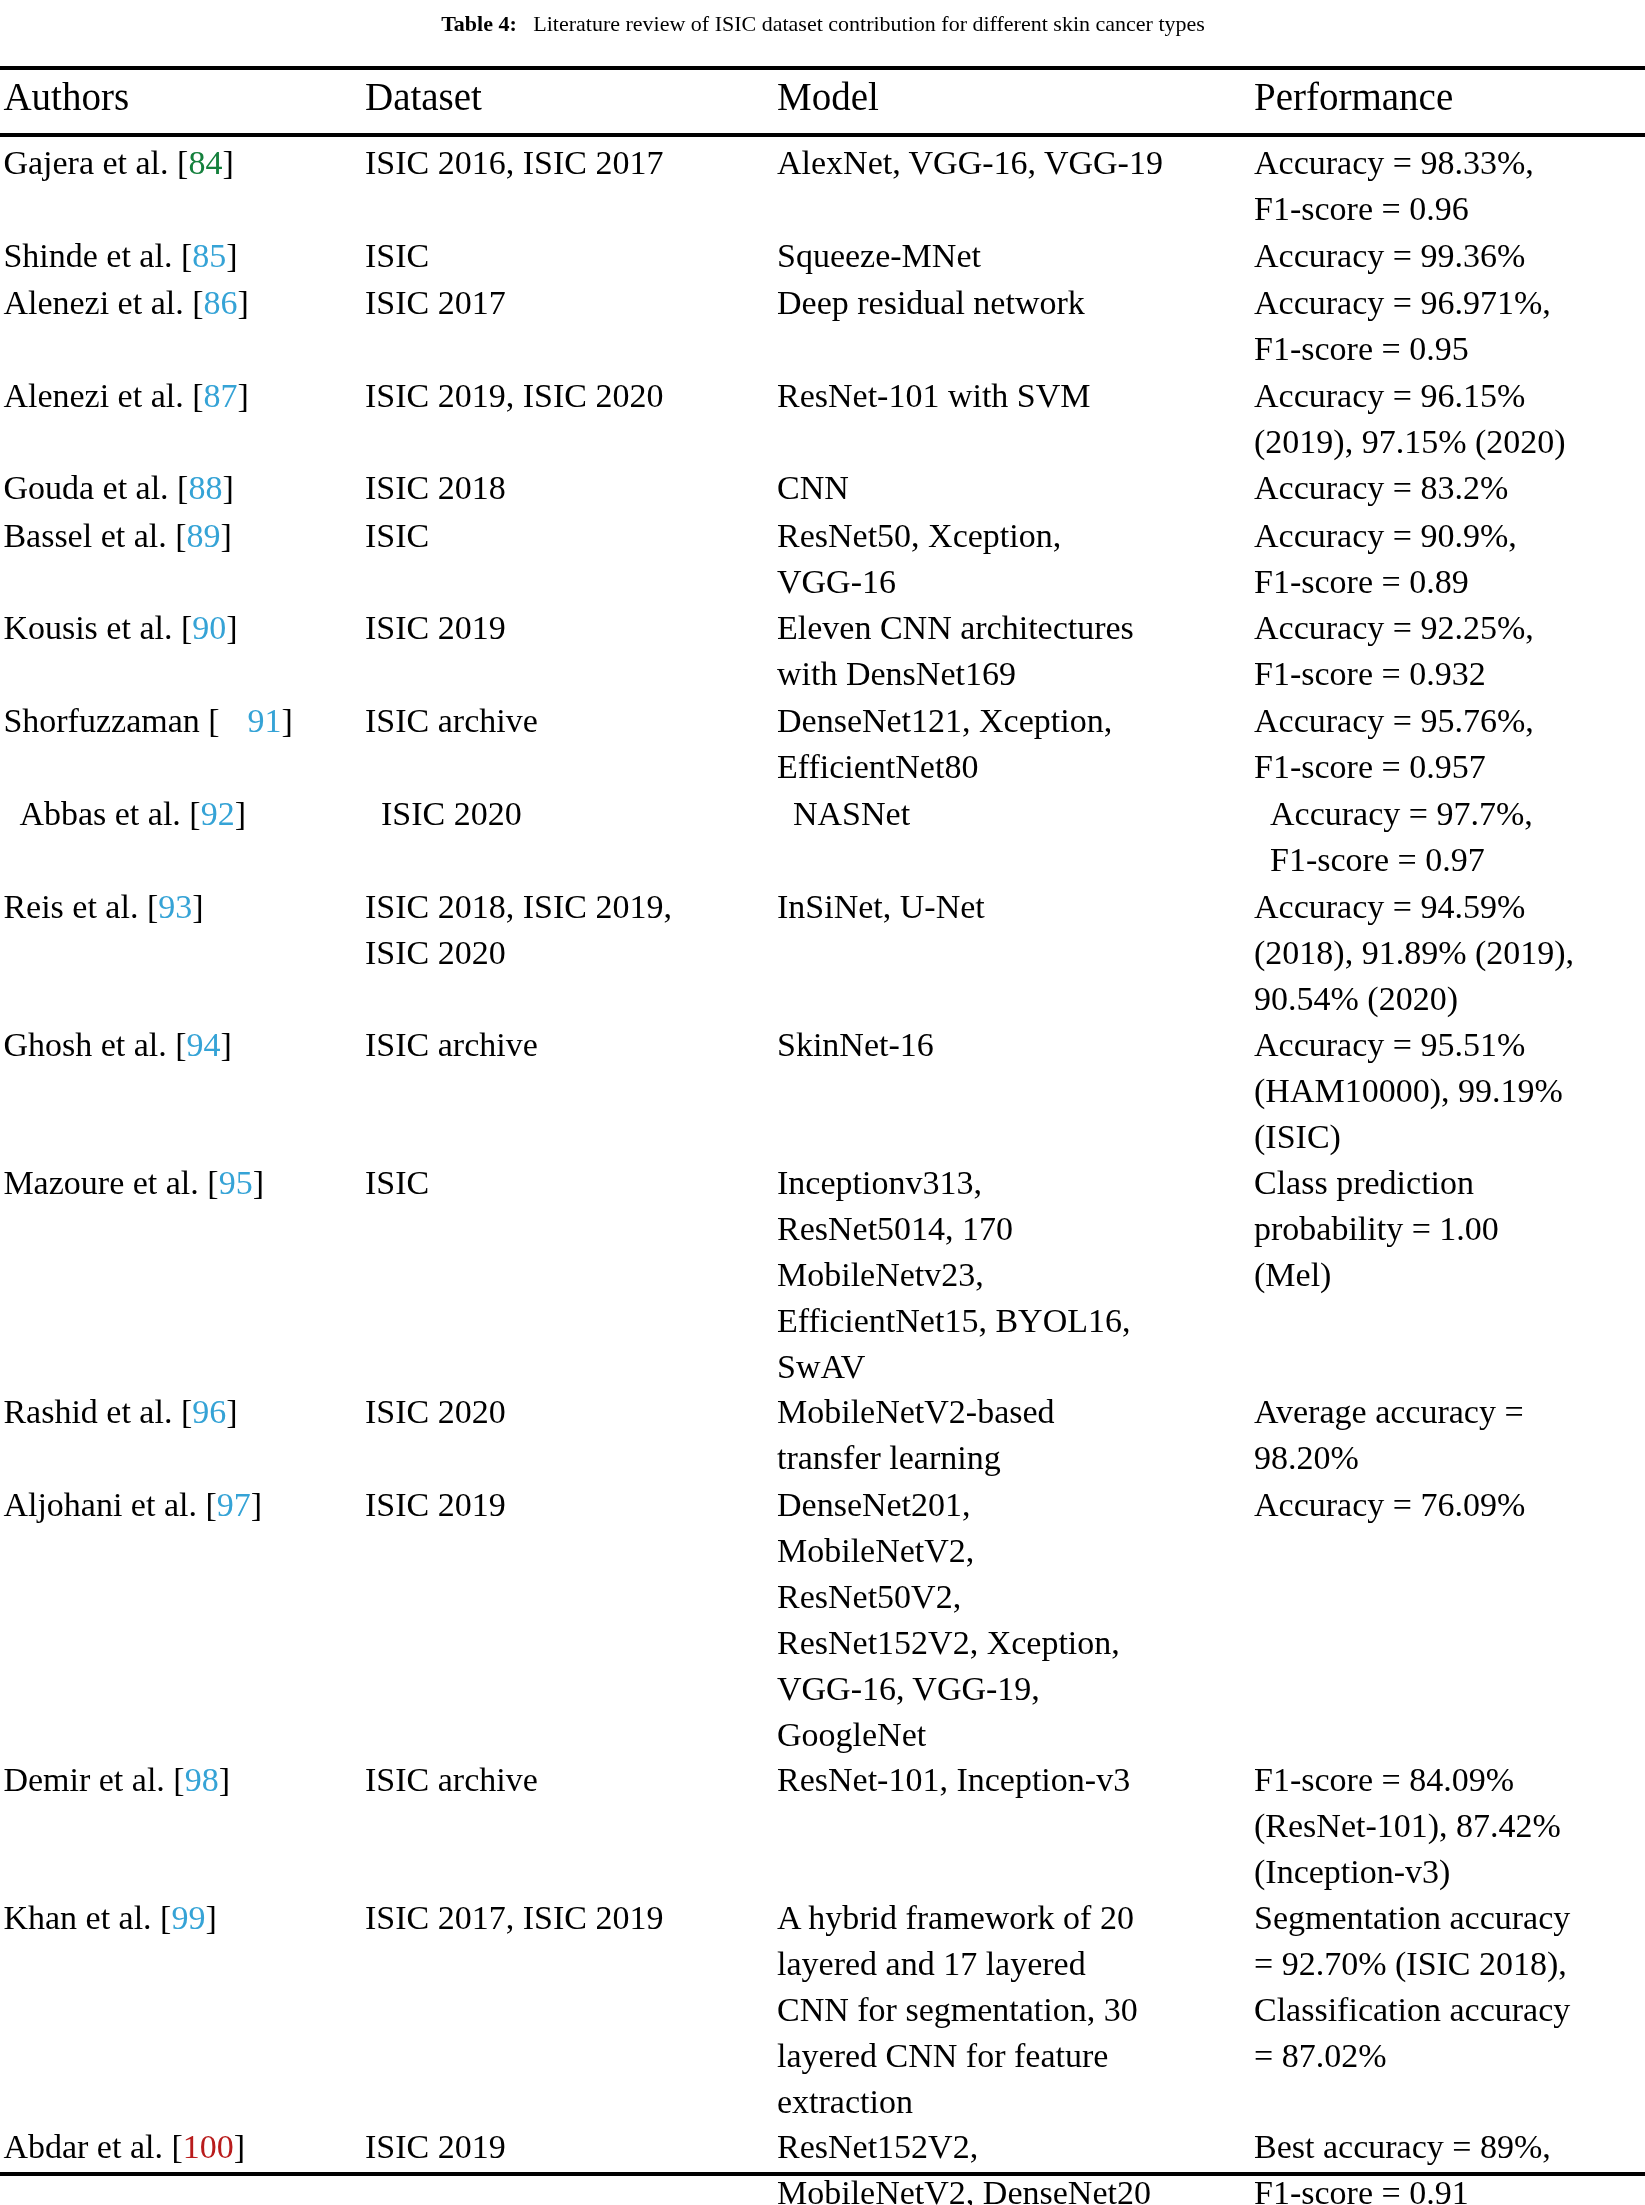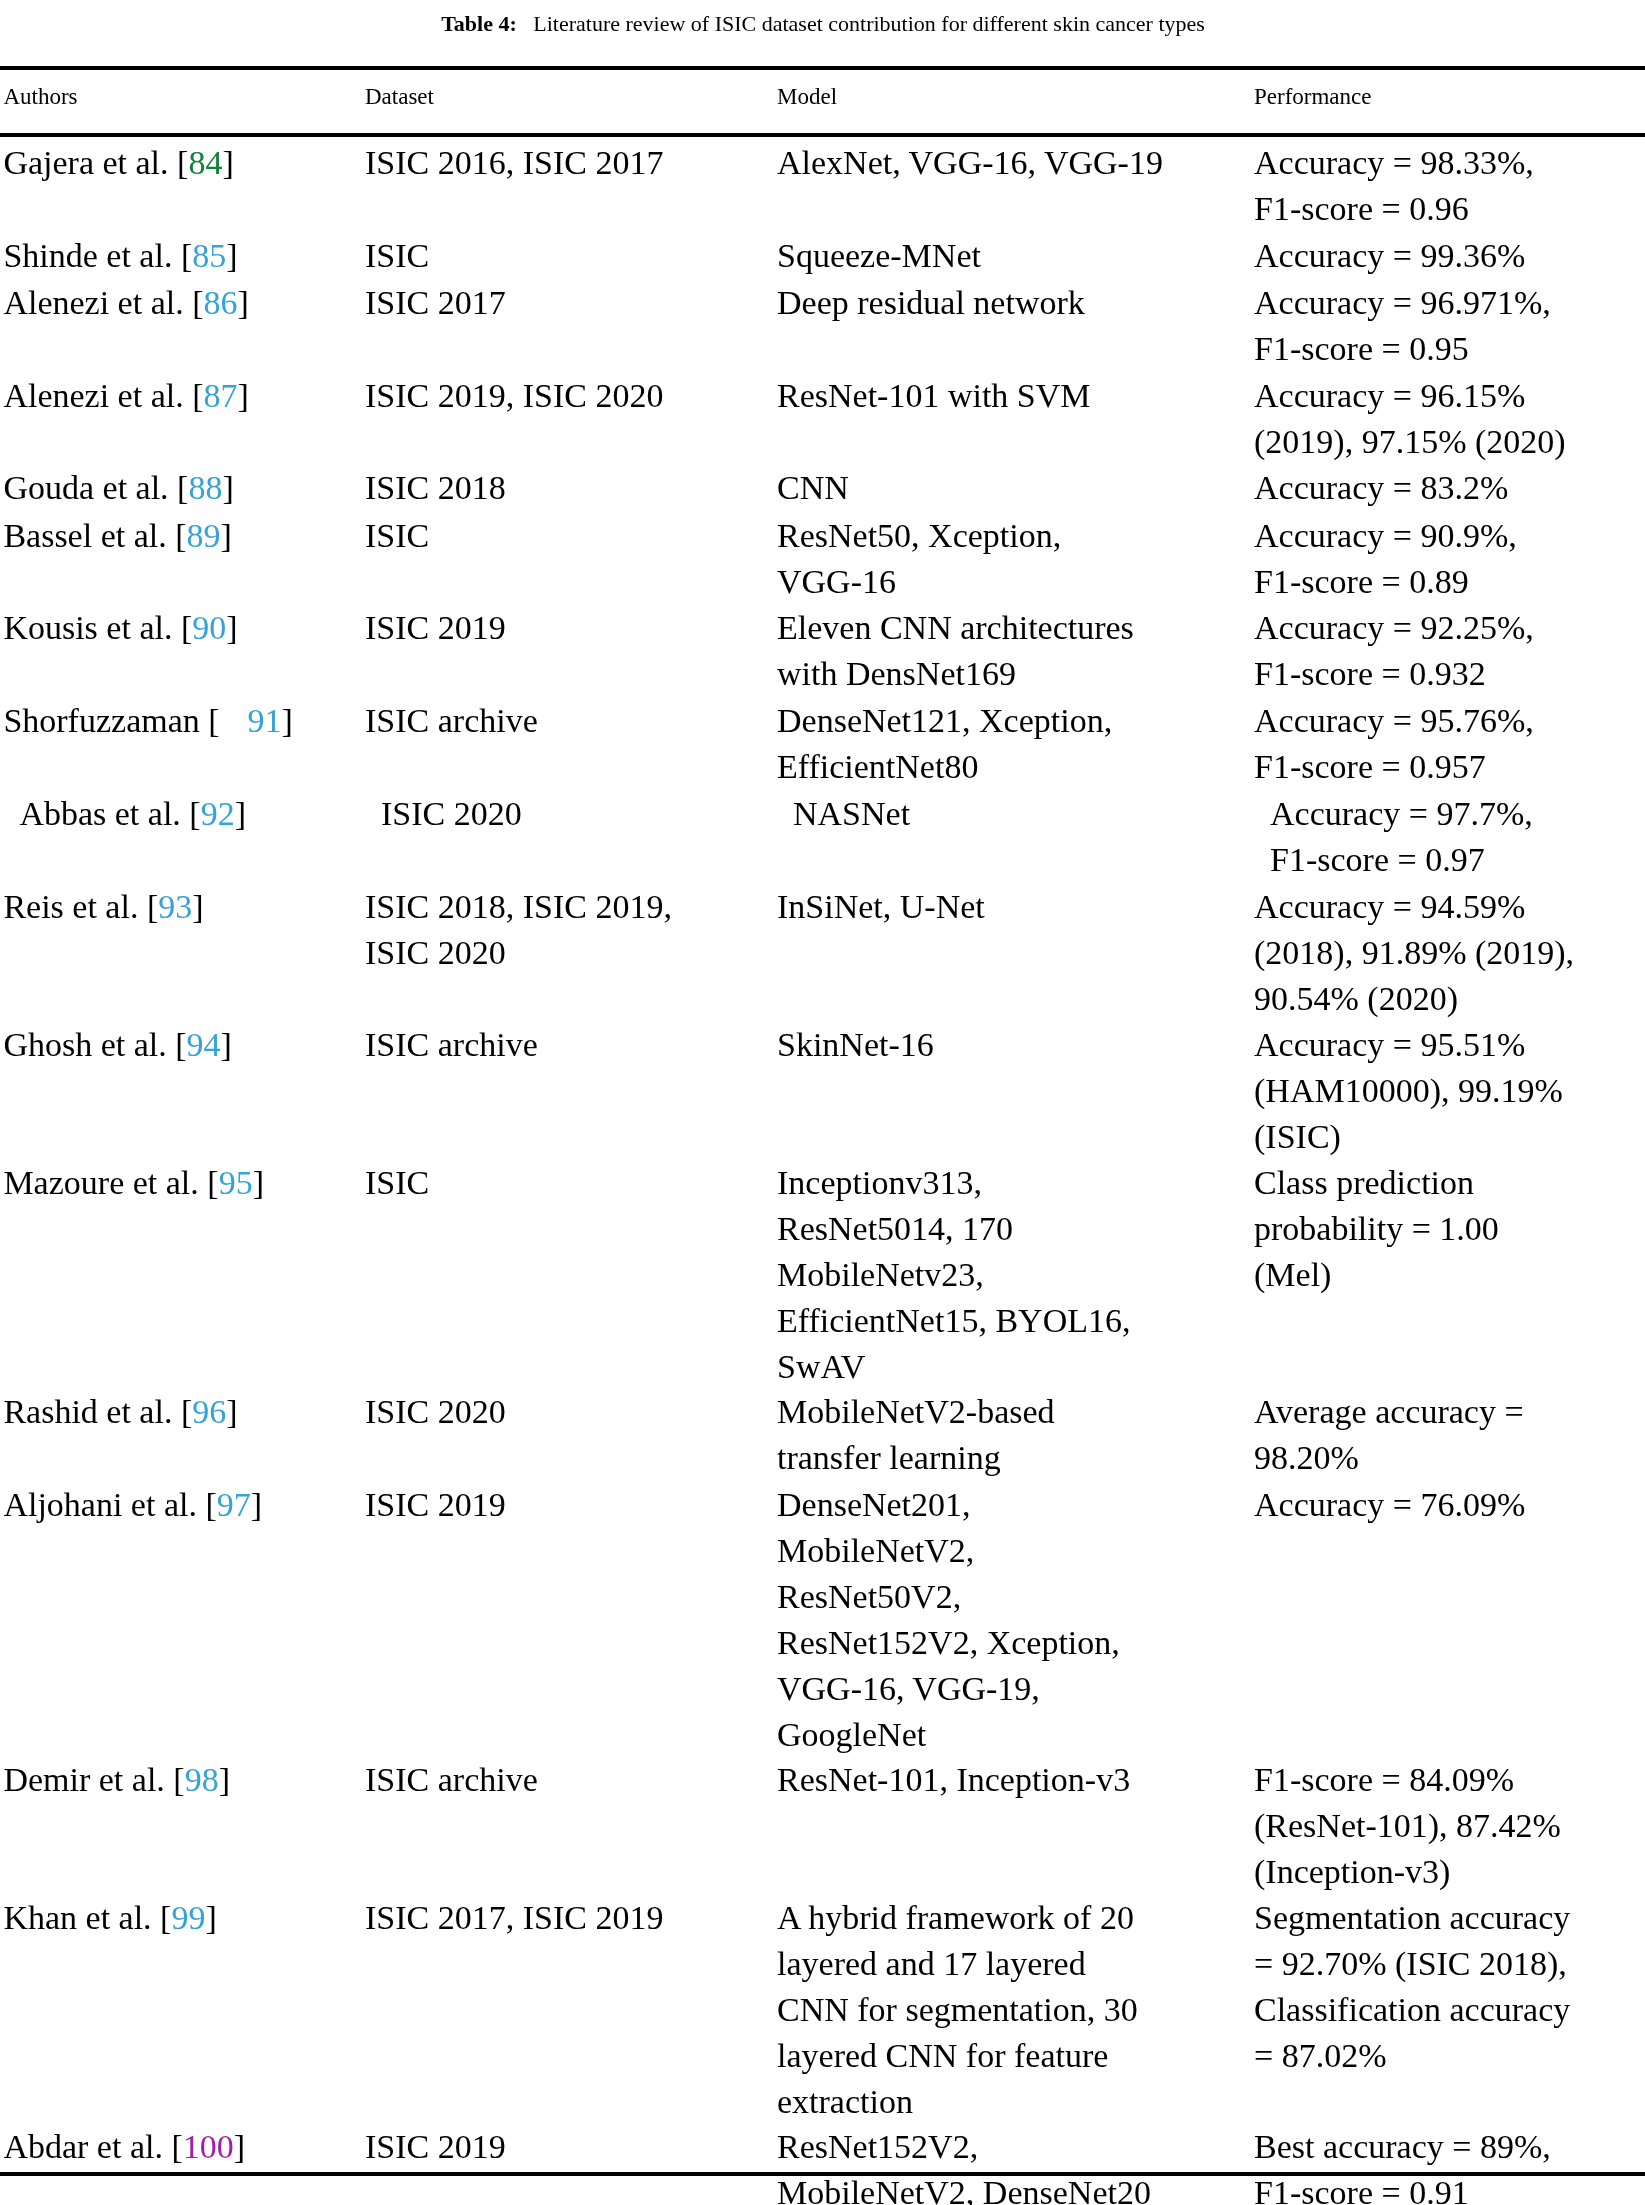--- a/index.html
+++ b/index.html
@@ -77,21 +77,21 @@
     white-space: pre-line;
     word-break: normal;
   }
   .c-authors     { left: 3.4px;    width: 354px; }
   .c-dataset     { left: 365px;  width: 409px; }
   .c-model       { left: 777px;  width: 468px; }
   .c-performance { left: 1254px; width: 389px; }
 
   .head .cell {
     line-height: 51px;
-    font-size: 23px;
+    font-size: 39px;
   }
 
   .cite {
     color: #35a3d6;
   }
   .bracket {
     color: #000000;
   }
 </style>
 </head>
@@ -244,21 +244,21 @@
 layered and 17 layered
 CNN for segmentation, 30
 layered CNN for feature
 extraction</div>
         <div class="cell c-performance">Segmentation accuracy
 = 92.70% (ISIC 2018),
 Classification accuracy
 = 87.02%</div>
       </div>
       <div class="row" style="position: absolute; top: 1984px; left: 0px; height: 93px;">
-        <div class="cell c-authors"><span>Abdar et al.</span> <span class="bracket">[</span><span class="cite" style="color: #a21caf; margin-top: 12px;">100</span><span class="bracket">]</span></div>
+        <div class="cell c-authors"><span>Abdar et al.</span> <span class="bracket">[</span><span class="cite" style="color: #b91c1c; margin-top: 12px;">100</span><span class="bracket">]</span></div>
         <div class="cell c-dataset">ISIC 2019</div>
         <div class="cell c-model">ResNet152V2,
 MobileNetV2, DenseNet20</div>
         <div class="cell c-performance">Best accuracy = 89%,
 F1-score = 0.91</div>
       </div>
     </div>
 
 </div>
 

